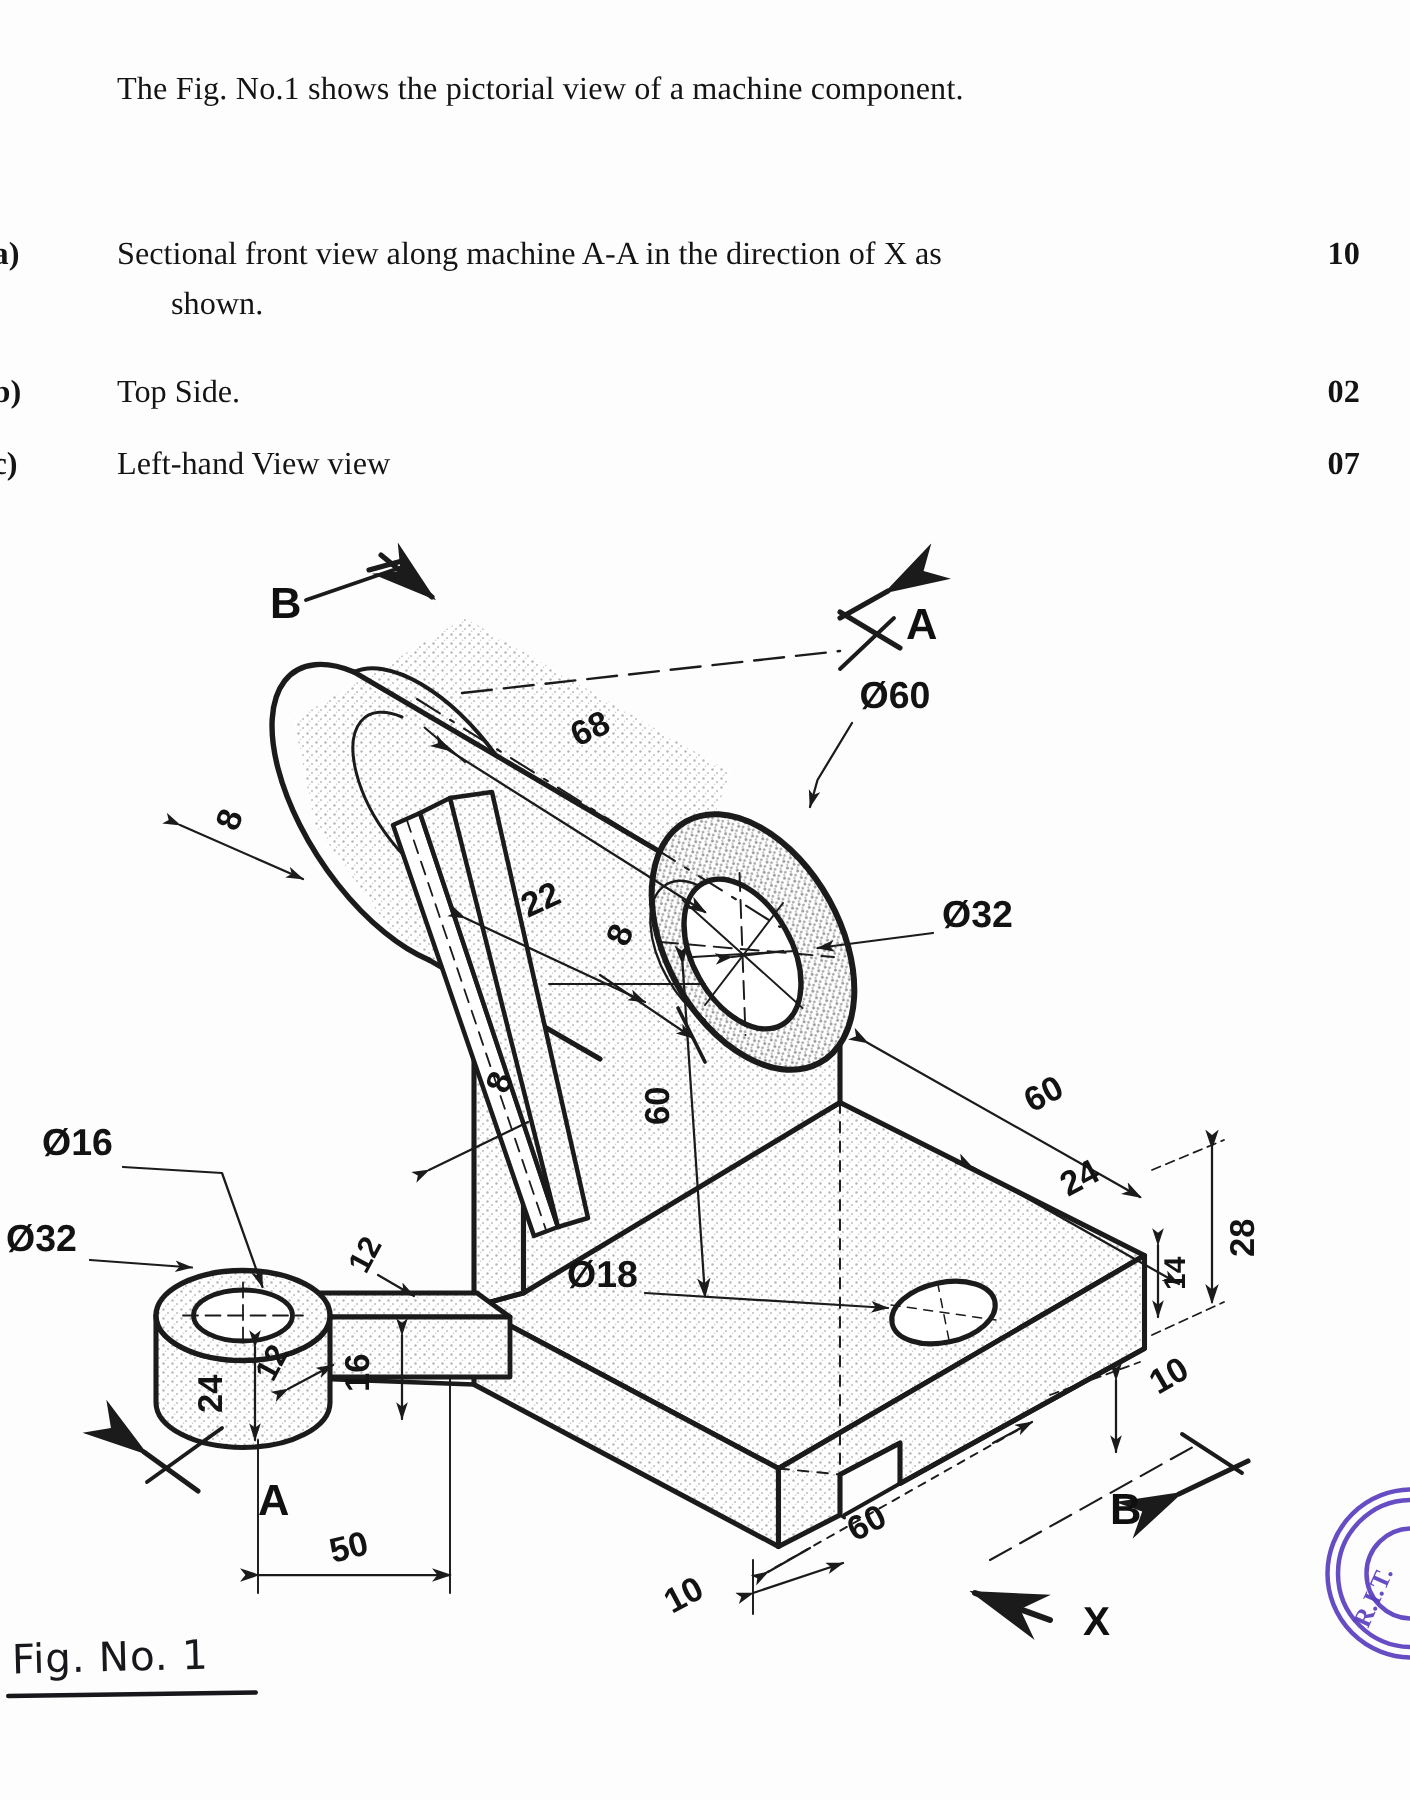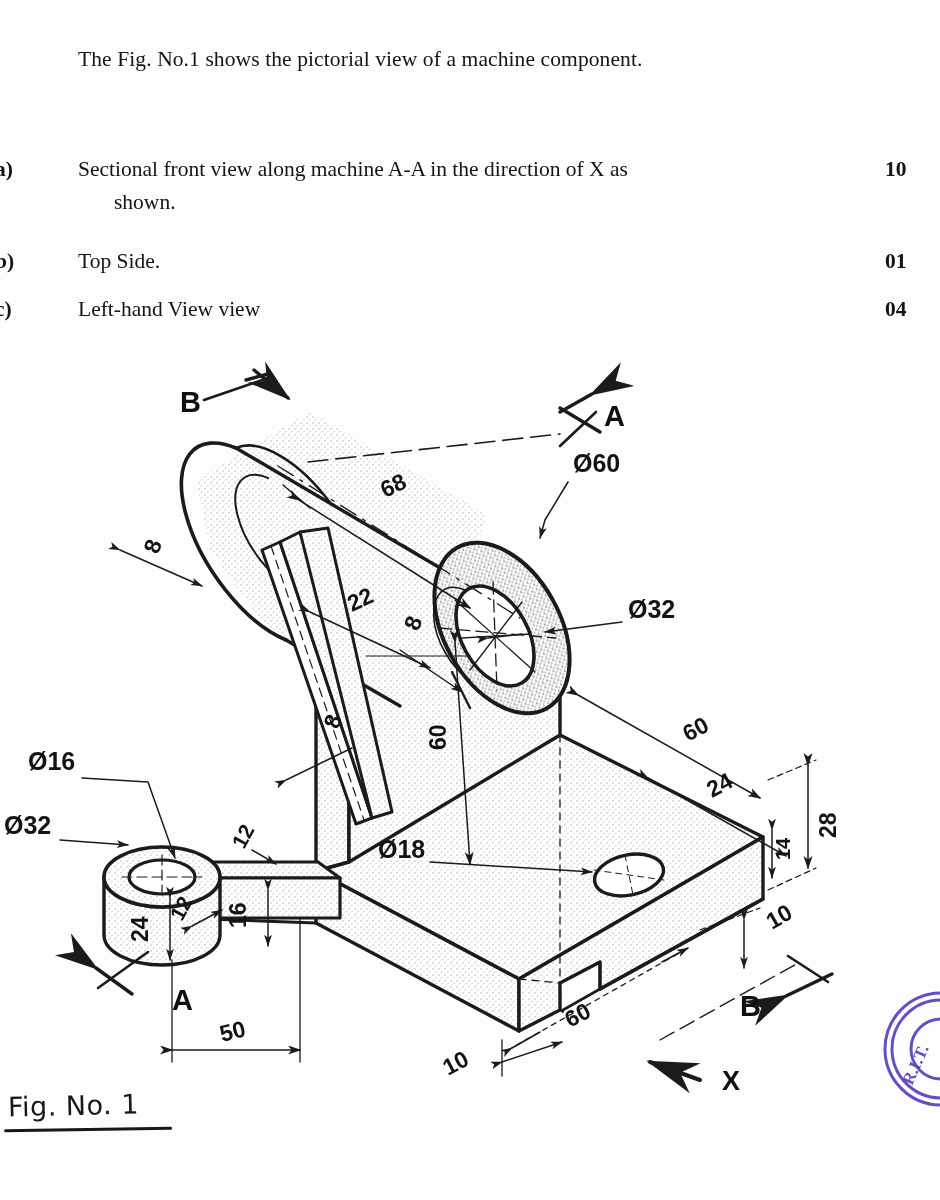--- a/index.html
+++ b/index.html
@@ -82,27 +82,27 @@
   <div class="q-row" id="q-a">
     <span class="q-label">a)</span>
     <span class="q-text">Sectional front view along machine A-A in the direction of X as</span>
     <span class="q-marks">10</span>
   </div>
   <div id="q-a-cont">shown.</div>
 
   <div class="q-row" id="q-b">
     <span class="q-label">b)</span>
     <span class="q-text">Top Side.</span>
-    <span class="q-marks">01</span>
+    <span class="q-marks">02</span>
   </div>
 
   <div class="q-row" id="q-c">
     <span class="q-label">c)</span>
     <span class="q-text">Left-hand View view</span>
-    <span class="q-marks">04</span>
+    <span class="q-marks">07</span>
   </div>
 </div>
 
 <div id="figure-area">
 <svg id="iso-svg" width="940" height="850" viewBox="0 0 940 850" xmlns="http://www.w3.org/2000/svg">
   <defs>
     <pattern id="stipple" width="6" height="6" patternUnits="userSpaceOnUse">
       <rect width="6" height="6" fill="#ffffff"></rect>
       <circle cx="1" cy="1" r="0.8" fill="#b6b6b6"></circle>
       <circle cx="4" cy="3.4" r="0.7" fill="#c2c2c2"></circle>

